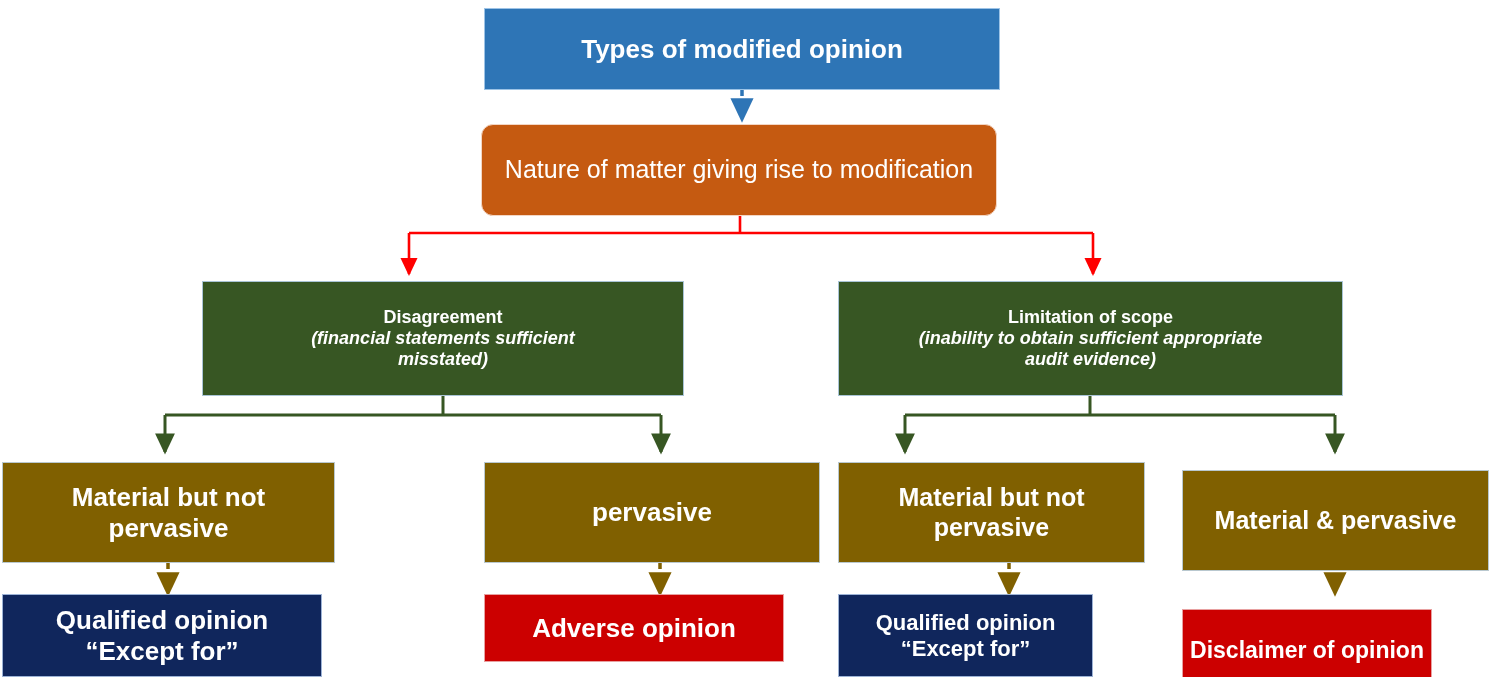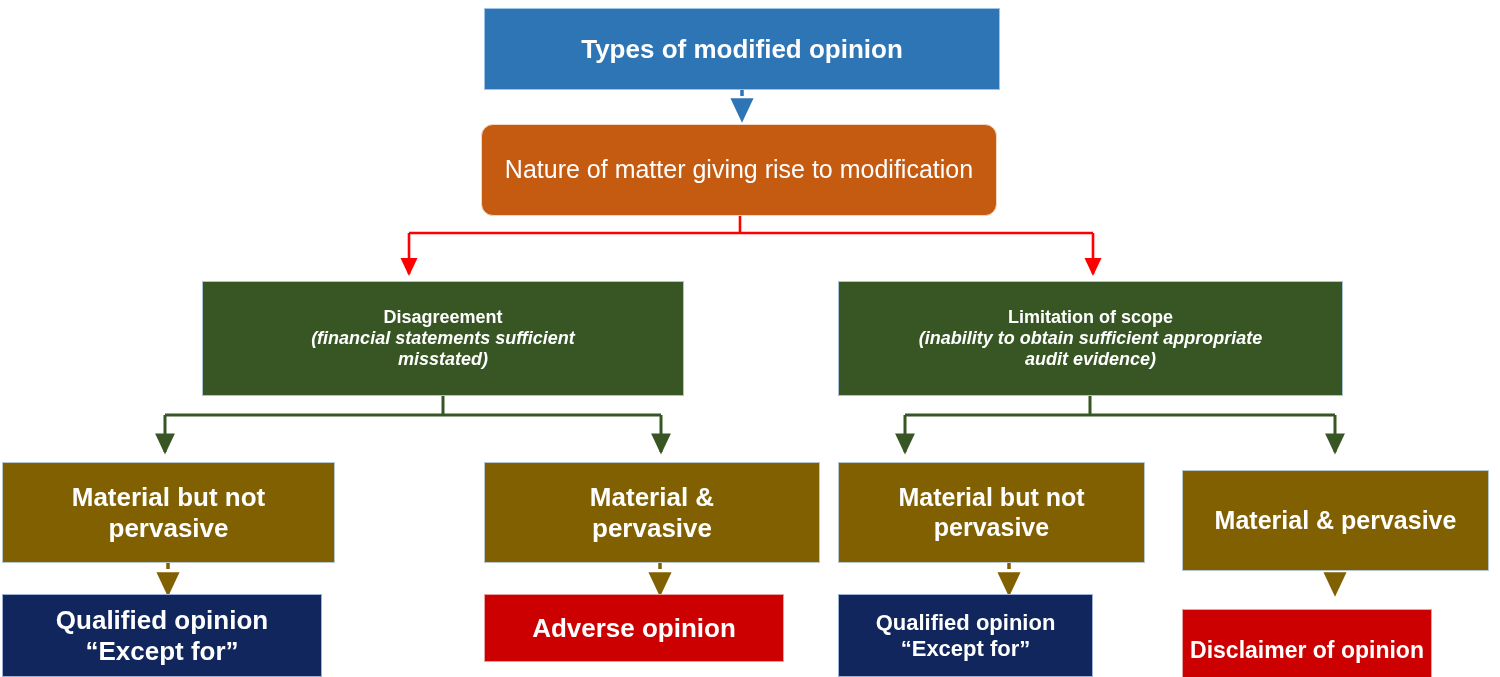--- a/index.html
+++ b/index.html
@@ -153,21 +153,20 @@
     <span class="ln sub">(inability to obtain sufficient appropriate</span>
     <span class="ln sub">audit evidence)</span>
   </div>
 
   <div class="node n-degree" style="left:2px; top:462px; width:333px; height:101px;">
     <span class="ln">Material but not</span>
     <span class="ln">pervasive</span>
   </div>
 
   <div class="node n-degree" style="left:484px; top:462px; width:336px; height:101px;">
-    <span class="ln">Material &amp;</span>
     <span class="ln">pervasive</span>
   </div>
 
   <div class="node n-degree small" style="left:838px; top:462px; width:307px; height:101px;">
     <span class="ln">Material but not</span>
     <span class="ln">pervasive</span>
   </div>
 
   <div class="node n-degree small" style="left:1182px; top:470px; width:307px; height:101px;">
     <span class="ln">Material &amp; pervasive</span>

